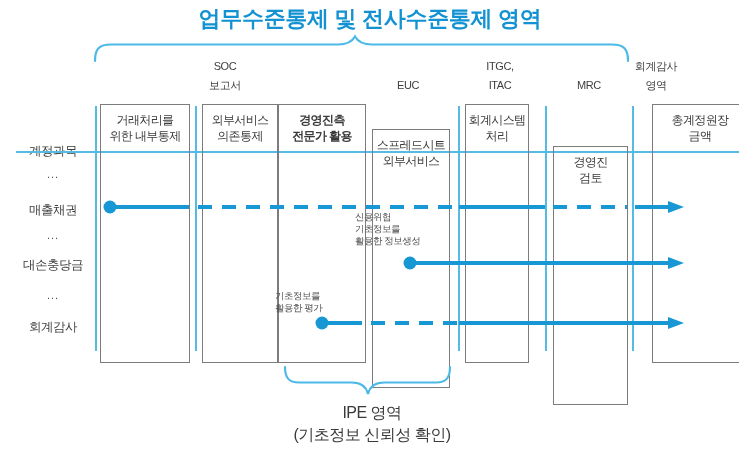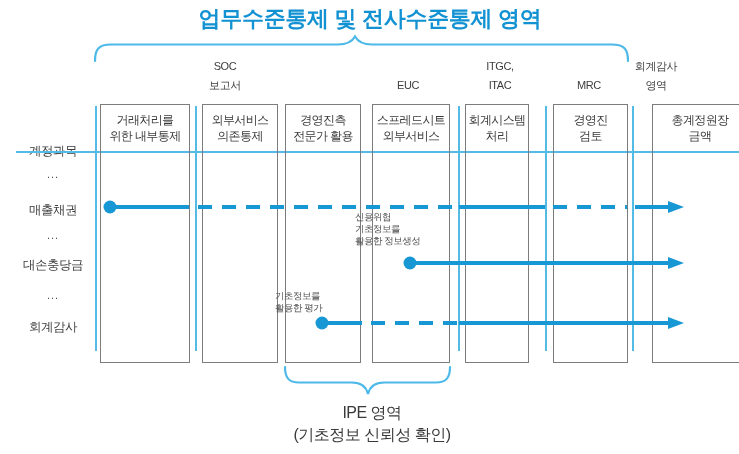--- a/index.html
+++ b/index.html
@@ -97,39 +97,39 @@
       <div>거래처리를</div>
       <div>위한 내부통제</div>
     </div>
   </div>
   <div class="abs cbox" style="left:202px;width:76px;">
     <div class="lbl">
       <div>외부서비스</div>
       <div>의존통제</div>
     </div>
   </div>
-  <div class="abs cbox" style="left:285px;width:76px;">
+  <div class="abs cbox" style="left:278px;width:88px;font-weight:bold;">
     <div class="lbl">
       <div>경영진측</div>
       <div>전문가 활용</div>
     </div>
   </div>
-  <div class="abs cbox" style="left:372px;width:78px;">
+  <div class="abs cbox" style="left:372px;width:78px;margin-top:25px;">
     <div class="lbl">
       <div>스프레드시트</div>
       <div>외부서비스</div>
     </div>
   </div>
   <div class="abs cbox" style="left:465px;width:64px;">
     <div class="lbl">
       <div>회계시스템</div>
       <div>처리</div>
     </div>
   </div>
-  <div class="abs cbox" style="left:553px;width:75px;">
+  <div class="abs cbox" style="left:553px;width:75px;margin-top:42px;">
     <div class="lbl">
       <div>경영진</div>
       <div>검토</div>
     </div>
   </div>
   <div class="abs cbox" style="left:652px;width:96px;">
     <div class="lbl">
       <div>총계정원장</div>
       <div>금액</div>
     </div>

